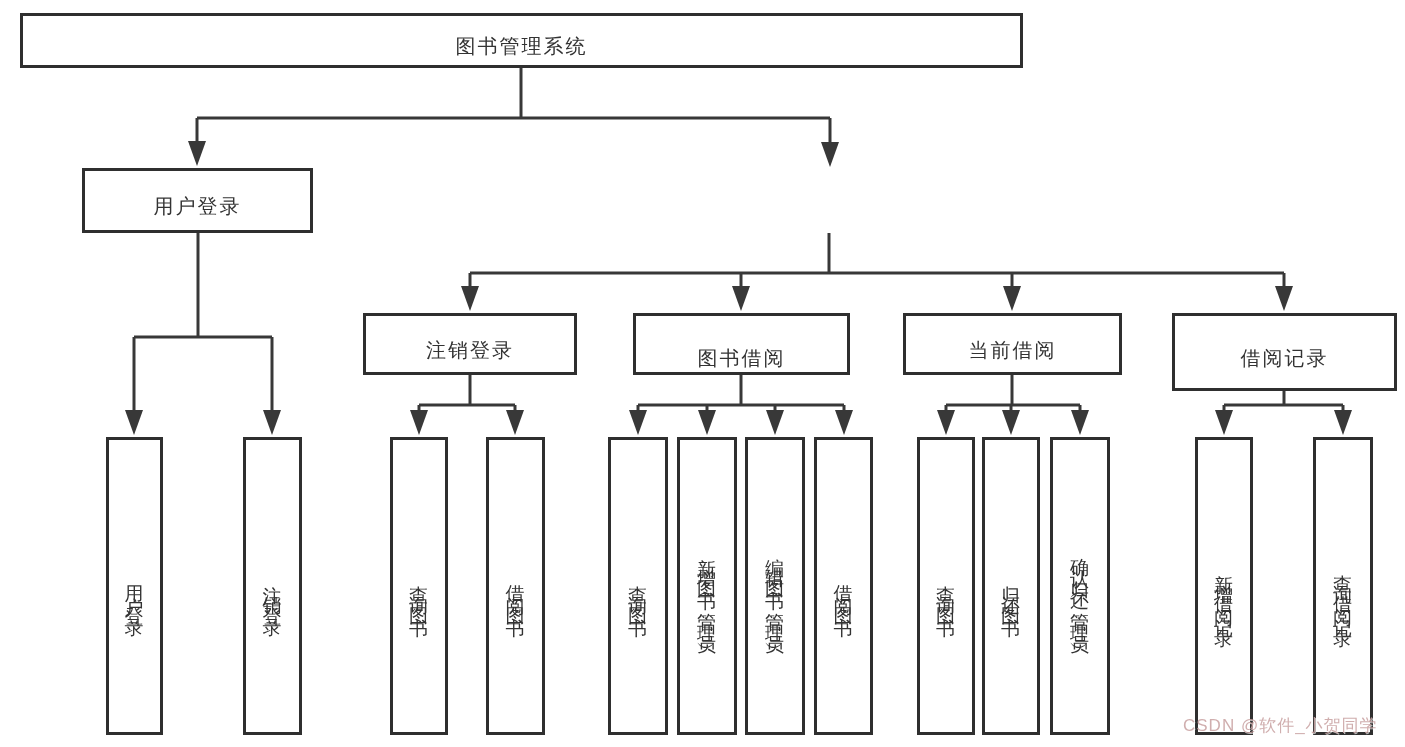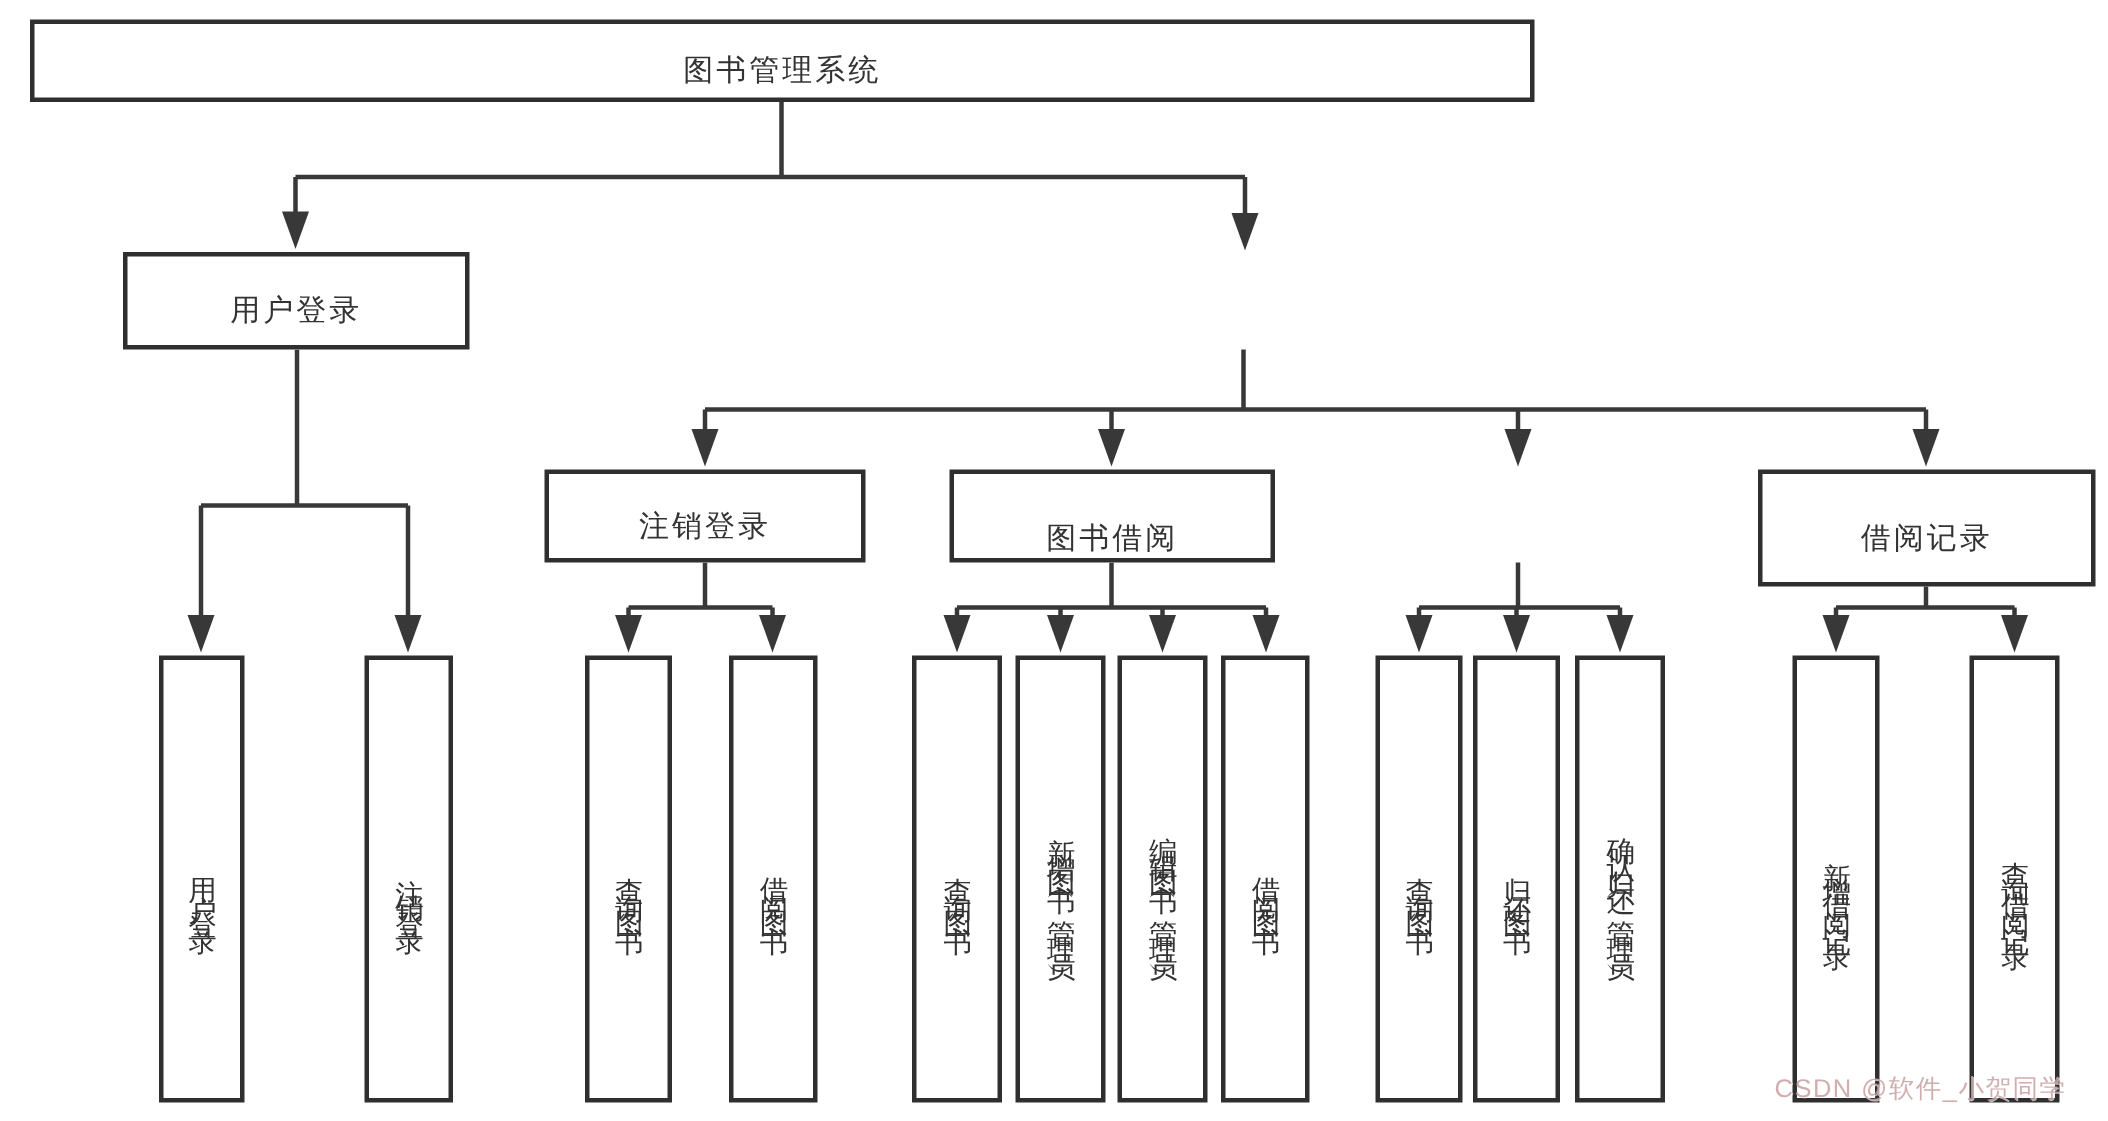--- a/index.html
+++ b/index.html
@@ -131,20 +131,23 @@
       </div>
       <div class="node" style="left: 82px; top: 168px; width: 231px; height: 65px; border-color: rgb(47, 47, 47); color: rgb(51, 51, 51);">
         <span class="node-label">用户登录</span>
       </div>
       <div class="node" style="left: 363px; top: 313px; width: 214px; height: 62px; border-color: rgb(47, 47, 47); color: rgb(51, 51, 51);">
         <span class="node-label">注销登录</span>
       </div>
       <div class="node" style="left: 633px; top: 313px; width: 217px; height: 62px; border-color: rgb(47, 47, 47); color: rgb(51, 51, 51); align-items: flex-end;">
         <span class="node-label">图书借阅</span>
       </div>
+      <div class="node" style="left: 903px; top: 313px; width: 219px; height: 62px; border-color: rgb(47, 47, 47); color: rgb(51, 51, 51);">
+        <span class="node-label">当前借阅</span>
+      </div>
       <div class="node" style="left: 1172px; top: 313px; width: 225px; height: 78px; border-color: rgb(47, 47, 47); color: rgb(51, 51, 51);">
         <span class="node-label">借阅记录</span>
       </div>
       <div class="node vertical" style="left: 106px; top: 437px; width: 57px; height: 298px; border-color: rgb(47, 47, 47); color: rgb(51, 51, 51);">
         <span class="node-label">用户登录</span>
       </div>
       <div class="node vertical" style="left: 243px; top: 437px; width: 59px; height: 298px; border-color: rgb(47, 47, 47); color: rgb(51, 51, 51);">
         <span class="node-label">注销登录</span>
       </div>
       <div class="node vertical" style="left: 390px; top: 437px; width: 58px; height: 298px; border-color: rgb(47, 47, 47); color: rgb(51, 51, 51);">

